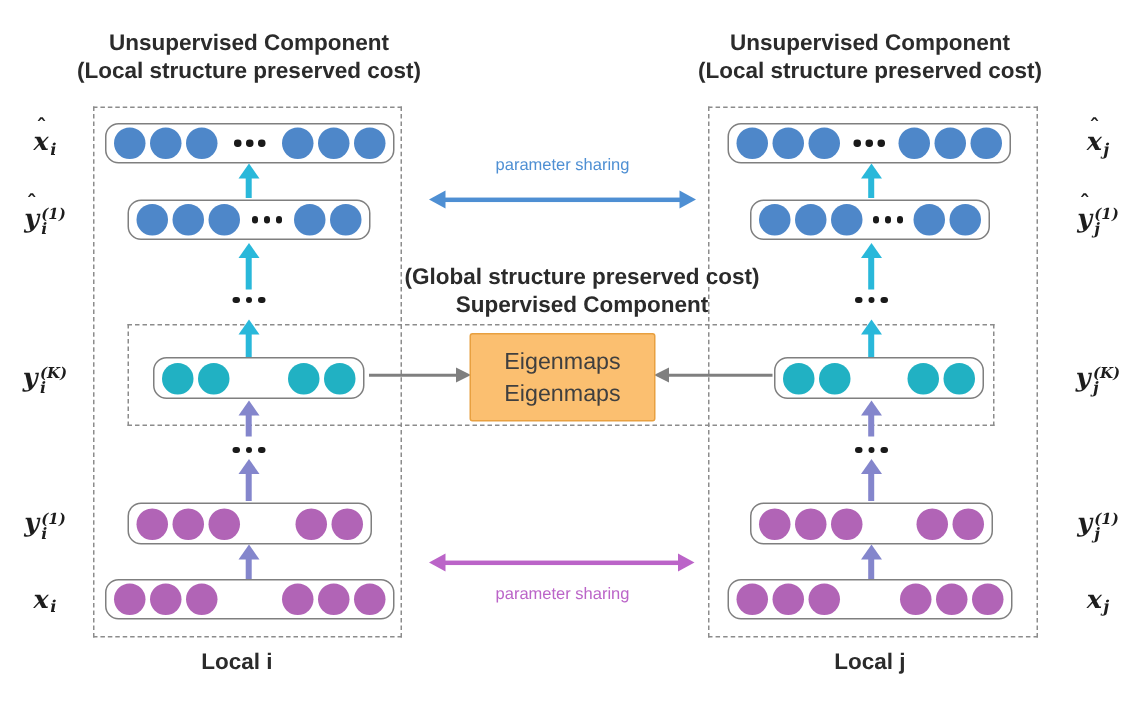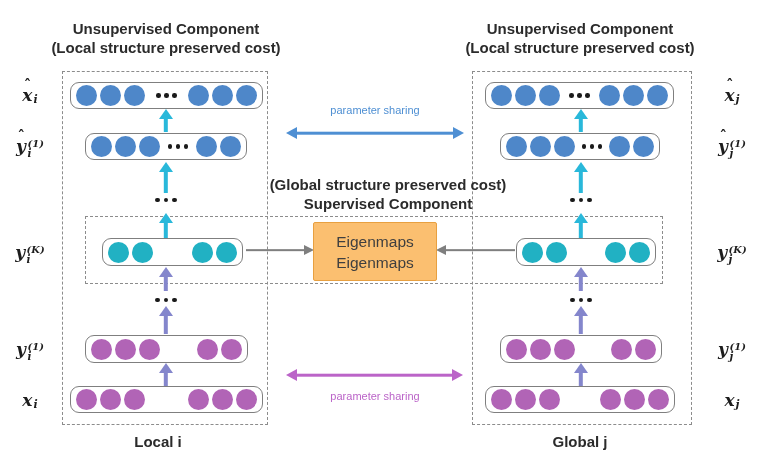--- a/index.html
+++ b/index.html
@@ -378,15 +378,15 @@
       <span class="mcol">
         <span class="msup">(1)</span>
         <span class="msub">j</span>
       </span>
     </div>
   <div class="mlabel" style="left:702px;top:386px;width:60px;height:28px;">
       <span class="mb">x</span>
       <span class="msub2">j</span>
     </div>
 
-  <div class="caption" style="left:510px;top:433px;width:140px;">Global j</div>
+  <div class="caption" style="left:510px;top:433px;width:140px;">Local j</div>
 
 </div>
 
 </body></html>

